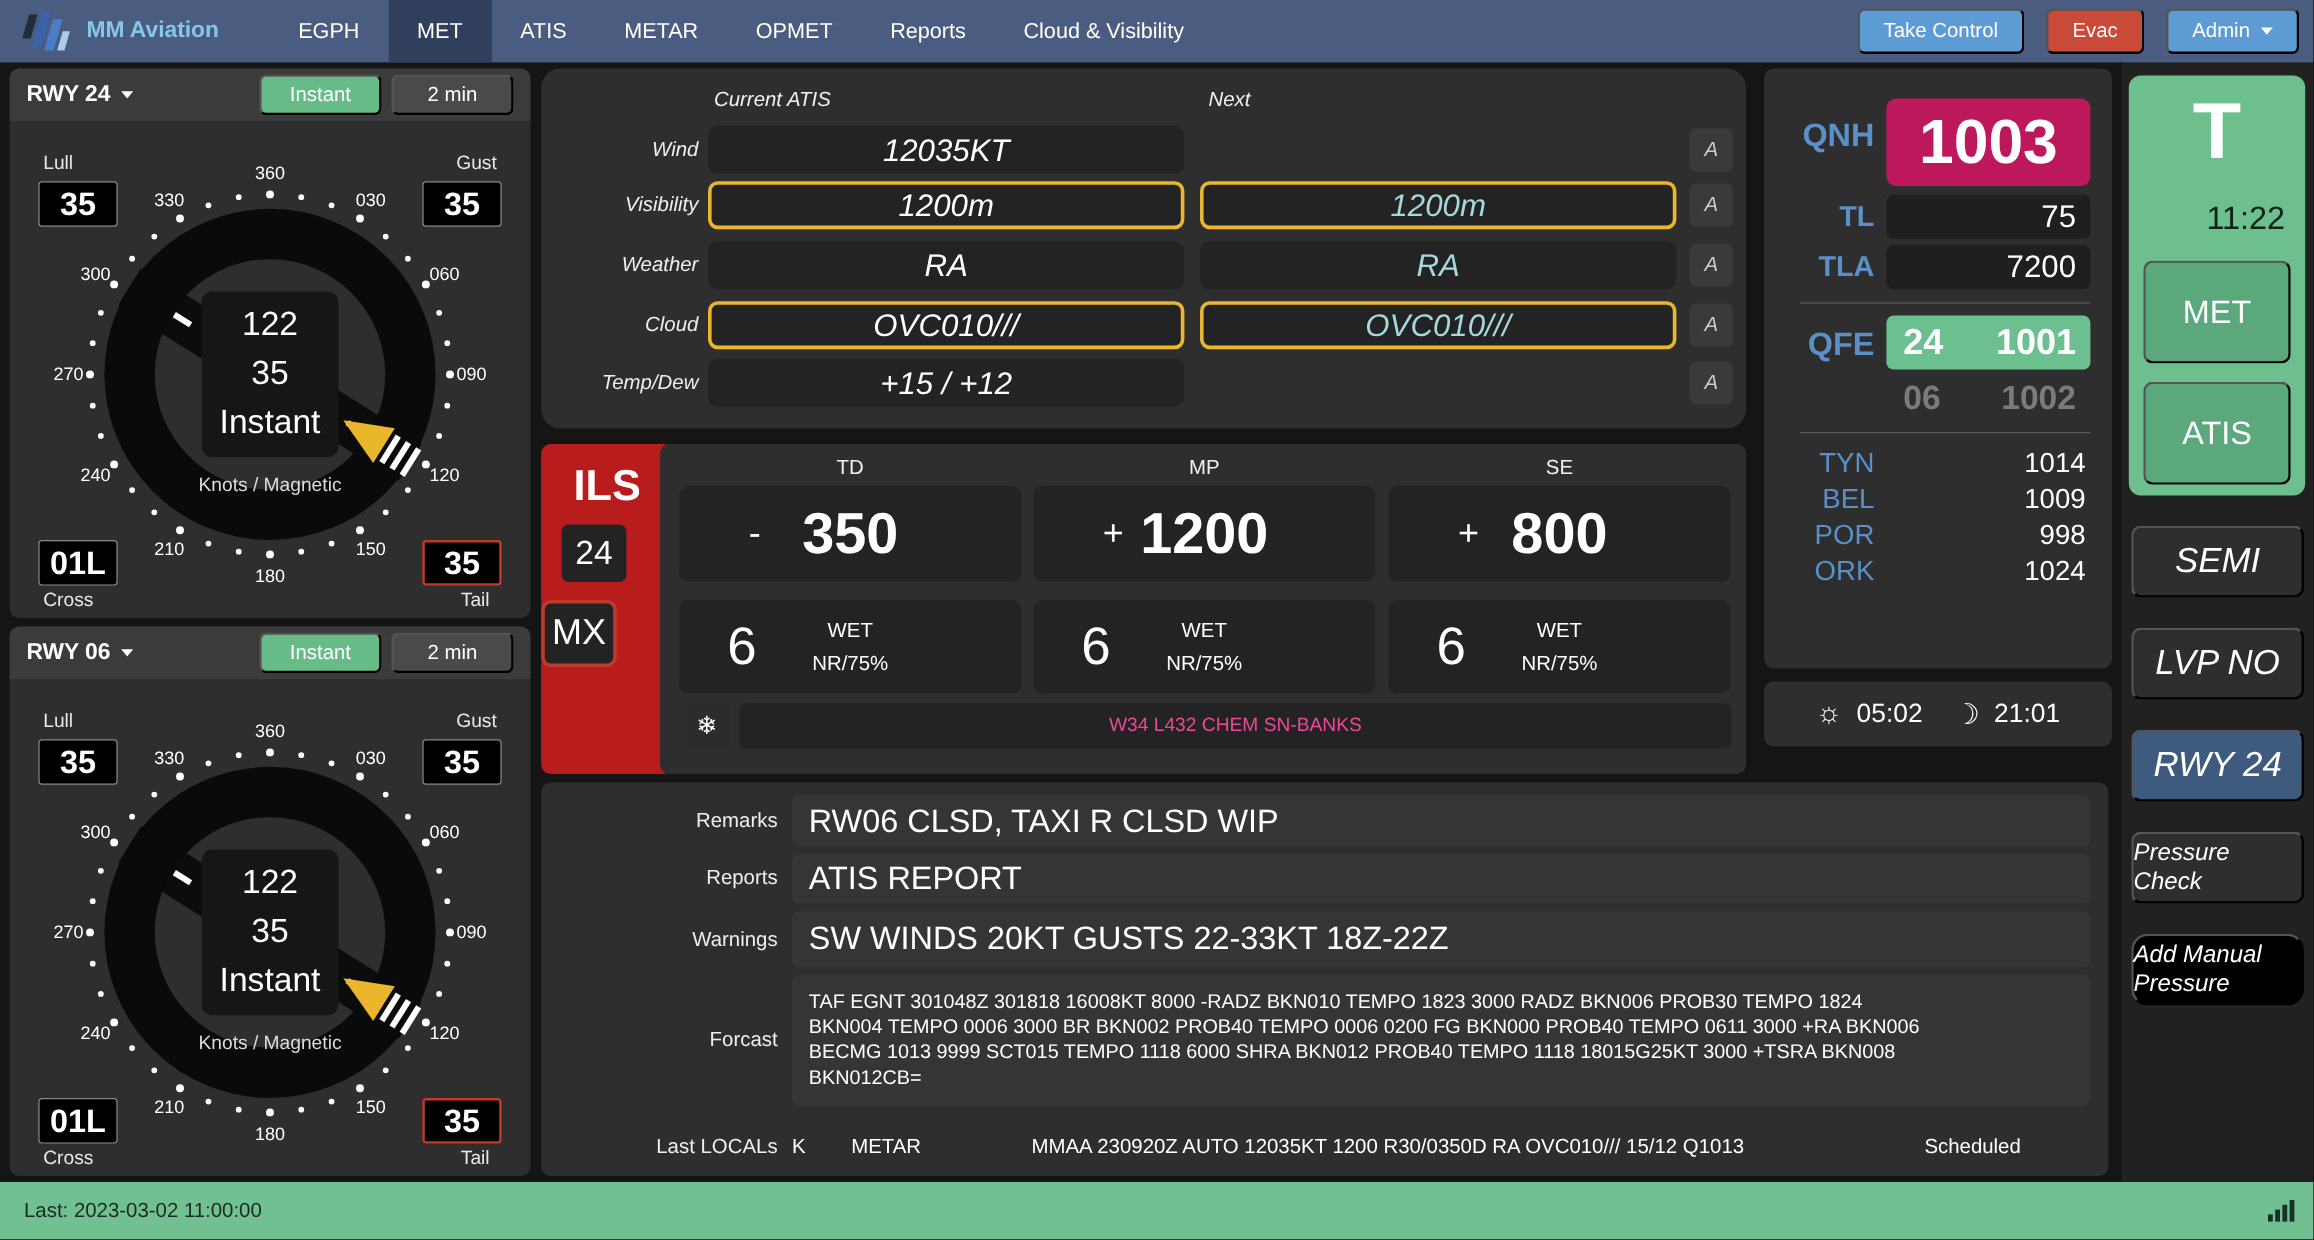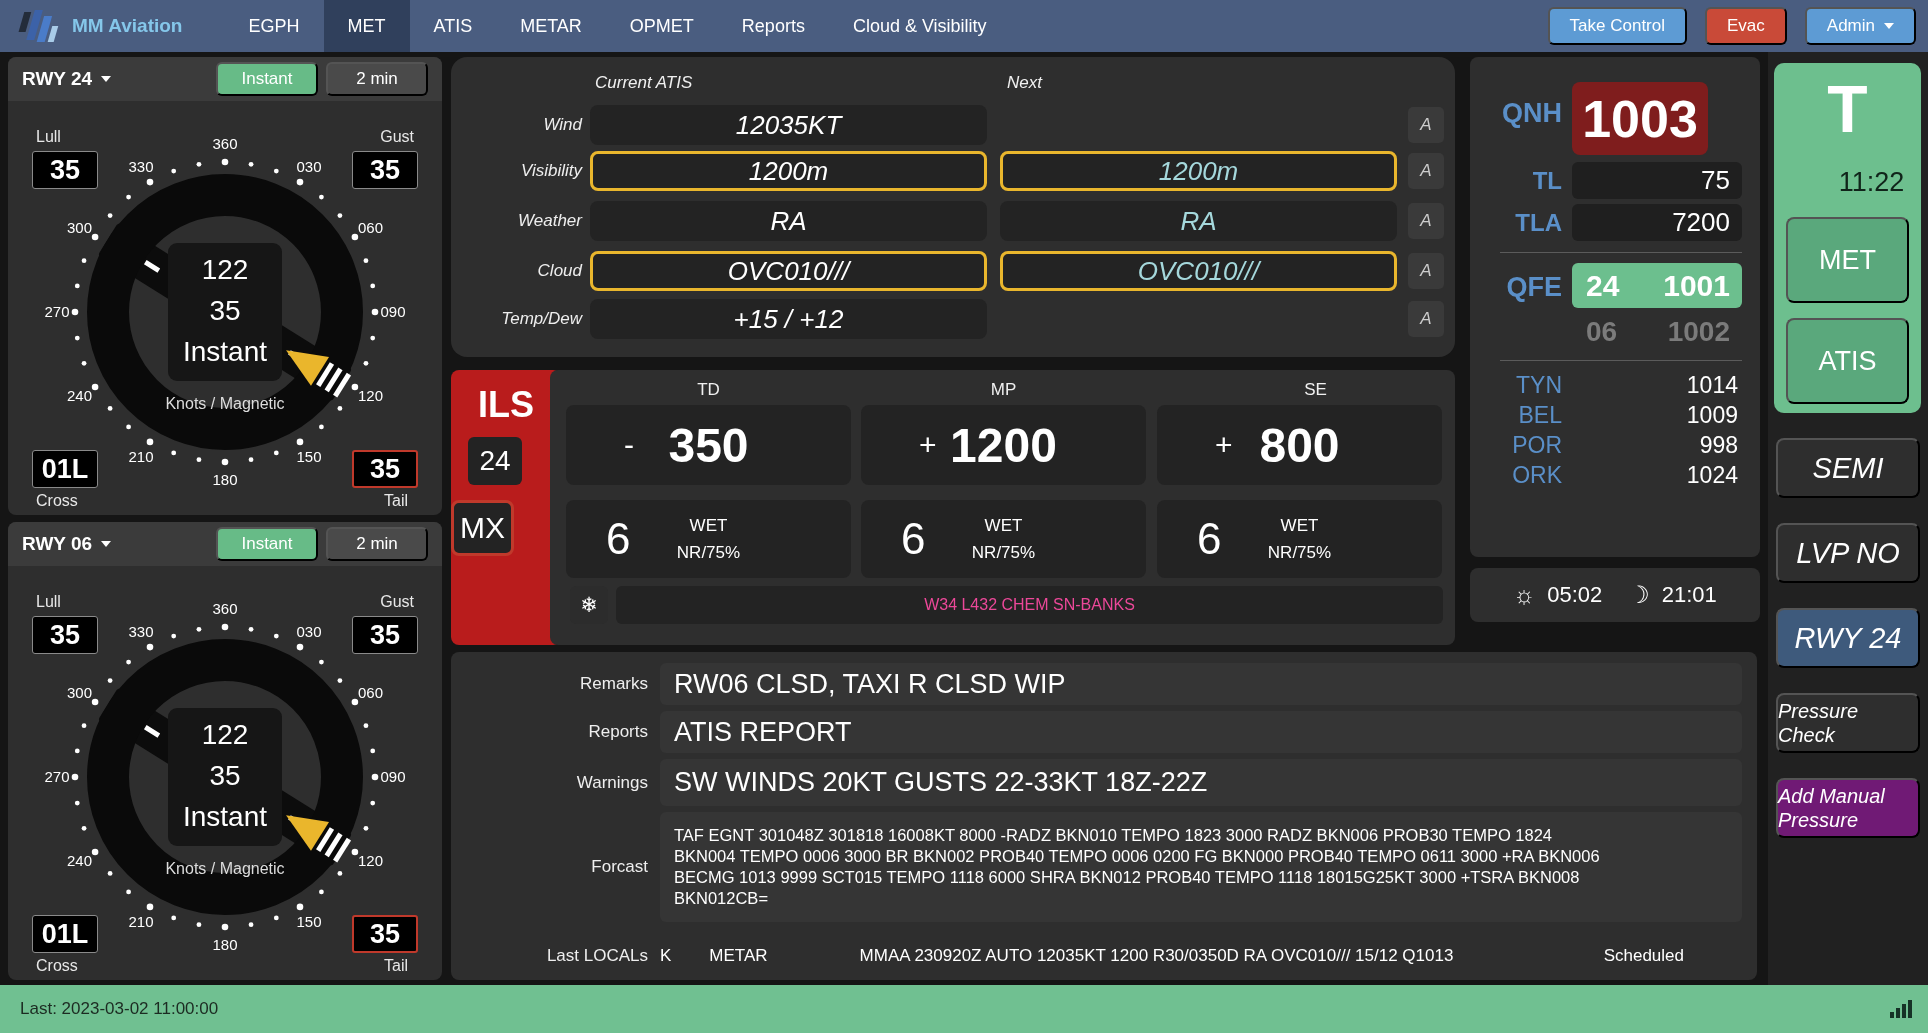--- a/index.html
+++ b/index.html
@@ -62,40 +62,40 @@
   
   .rep-panel { position:absolute; left:451px; top:652px; width:1306px; height:328px; background:#2e2e2e; border-radius:8px; }
   .rep-label { position:absolute; left:0; width:197px; text-align:right; font-size:17px; color:#eee; display:flex; align-items:center; justify-content:flex-end; }
   .rep-box { position:absolute; left:209px; right:15px; background:#353535; border-radius:6px; color:#fff; display:flex; align-items:center; padding:0 14px; font-size:27px; }
   .rep-box.small { font-size:16.5px; line-height:21px; white-space:pre-line; padding:6px 14px; }
   .locals-row { position:absolute; left:209px; right:15px; top:288px; height:32px; display:flex; align-items:center; color:#fff; font-size:17px; }
 
   
   .press-panel { position:absolute; left:1470px; top:57px; width:290px; height:500px; background:#2e2e2e; border-radius:8px; }
   .p-label { position:absolute; left:0; width:92px; text-align:right; color:#5a8fc8; font-weight:700; }
-  .qnh-box { position:absolute; left:102px; top:25px; width:136px; height:73px; background:#7f1d1d; border-radius:8px; color:#fff; font-size:52px; font-weight:700; display:flex; align-items:center; justify-content:center; }
+  .qnh-box { position:absolute; left:102px; top:25px; width:170px; height:73px; background:#be185d; border-radius:8px; color:#fff; font-size:52px; font-weight:700; display:flex; align-items:center; justify-content:center; }
   .p-dark { position:absolute; left:102px; width:170px; height:37px; background:#1f1f1f; border-radius:6px; color:#fff; font-size:26px; display:flex; align-items:center; justify-content:flex-end; padding-right:12px; }
   .p-div { position:absolute; left:30px; right:18px; height:1px; background:#5b5b5b; }
   .qfe-box { position:absolute; left:102px; top:206px; width:170px; height:45px; background:#6cbf8e; border-radius:6px; color:#fff; font-size:30px; font-weight:700; display:flex; align-items:center; padding:0 12px 0 14px; }
   .qfe-dim { position:absolute; left:102px; top:259px; width:170px; height:32px; color:#7b7b7b; font-size:28px; font-weight:700; display:flex; align-items:center; padding:0 12px 0 14px; }
   .sta-label { position:absolute; left:0; width:92px; text-align:right; color:#5a8fc8; font-size:23px;padding-left:38px; }
   .sta-val { position:absolute; left:102px; width:166px; text-align:right; color:#fff; font-size:23px; }
   .sun-panel { position:absolute; left:1470px; top:568px; width:290px; height:54px; background:#2e2e2e; border-radius:8px; display:flex; align-items:center; justify-content:center; gap:12px; color:#fff; font-size:22px; }
   .sun-glyph { font-size:24px; }
 
   
   .side-col { position:absolute; left:1768px; top:52px; width:160px; height:933px; background:#212121; }
   .trend-card { position:absolute; left:6px; top:11px; width:147px; height:350px; background:#6dbf8e; border-radius:10px; }
   .trend-letter { position:absolute; top:8px; width:100%; text-align:center; color:#fff; font-size:66px; font-weight:700; }
   .trend-time { position:absolute; top:104px; width:100%; text-align:center; color:#10241a; font-size:27px;padding-left:48px; }
   .trend-btn { position:absolute; left:12px; width:123px; height:86px; background:#5aa87c; border-radius:8px; color:#fff; font-size:27px; display:flex; align-items:center; justify-content:center; }
   .side-btn { position:absolute; left:8px; width:144px; height:60px; background:#2e2e2e; border-radius:8px; color:#fff; font-size:29px; display:flex; align-items:center; justify-content:center; text-align:left;font-style:italic; }
   .side-btn.two-line { font-size:20px; line-height:24px; }
   .side-btn.blue1 { background:#3e5a7c; }
-  .side-btn.blue2 { background:#701a75; }
+  .side-btn.blue2 { background:#000000;border-radius:14px; }
 
   
   .statusbar { position:absolute; left:0; top:985px; width:1928px; height:48px; background:#70c091; display:flex; align-items:center; }
   .status-text { margin-left:20px; color:#1c2b22; font-size:17px; }
   .signal { margin-left:auto; margin-right:16px; display:flex; align-items:flex-end; gap:2px; }
   .signal span { width:4px; background:#163226; display:block; }
 </style>
 </head>
 <body>
 
@@ -330,21 +330,21 @@
 
   <section class="ils-card">
     <div class="ils-title">ILS</div>
     <div class="ils-rwy">24</div>
     <div class="ils-mx">MX</div>
   </section>
 
   <section class="rcr-card">
     <div class="rcr-col-header" style="left:16px">TD</div>
     <div class="rcr-col-header" style="left:311px">MP</div>
-    <div class="rcr-col-header" style="left:623px">SE</div>
+    <div class="rcr-col-header" style="left:607px">SE</div>
 
     <div class="rcr-val" style="left:16px">
       <span class="rcr-sign">-</span>
       <div class="rcr-num">350</div>
     </div>
     <div class="rcr-val" style="left:311px">
       <span class="rcr-sign">+</span>
       <div class="rcr-num">1200</div>
     </div>
     <div class="rcr-val" style="left:607px">

